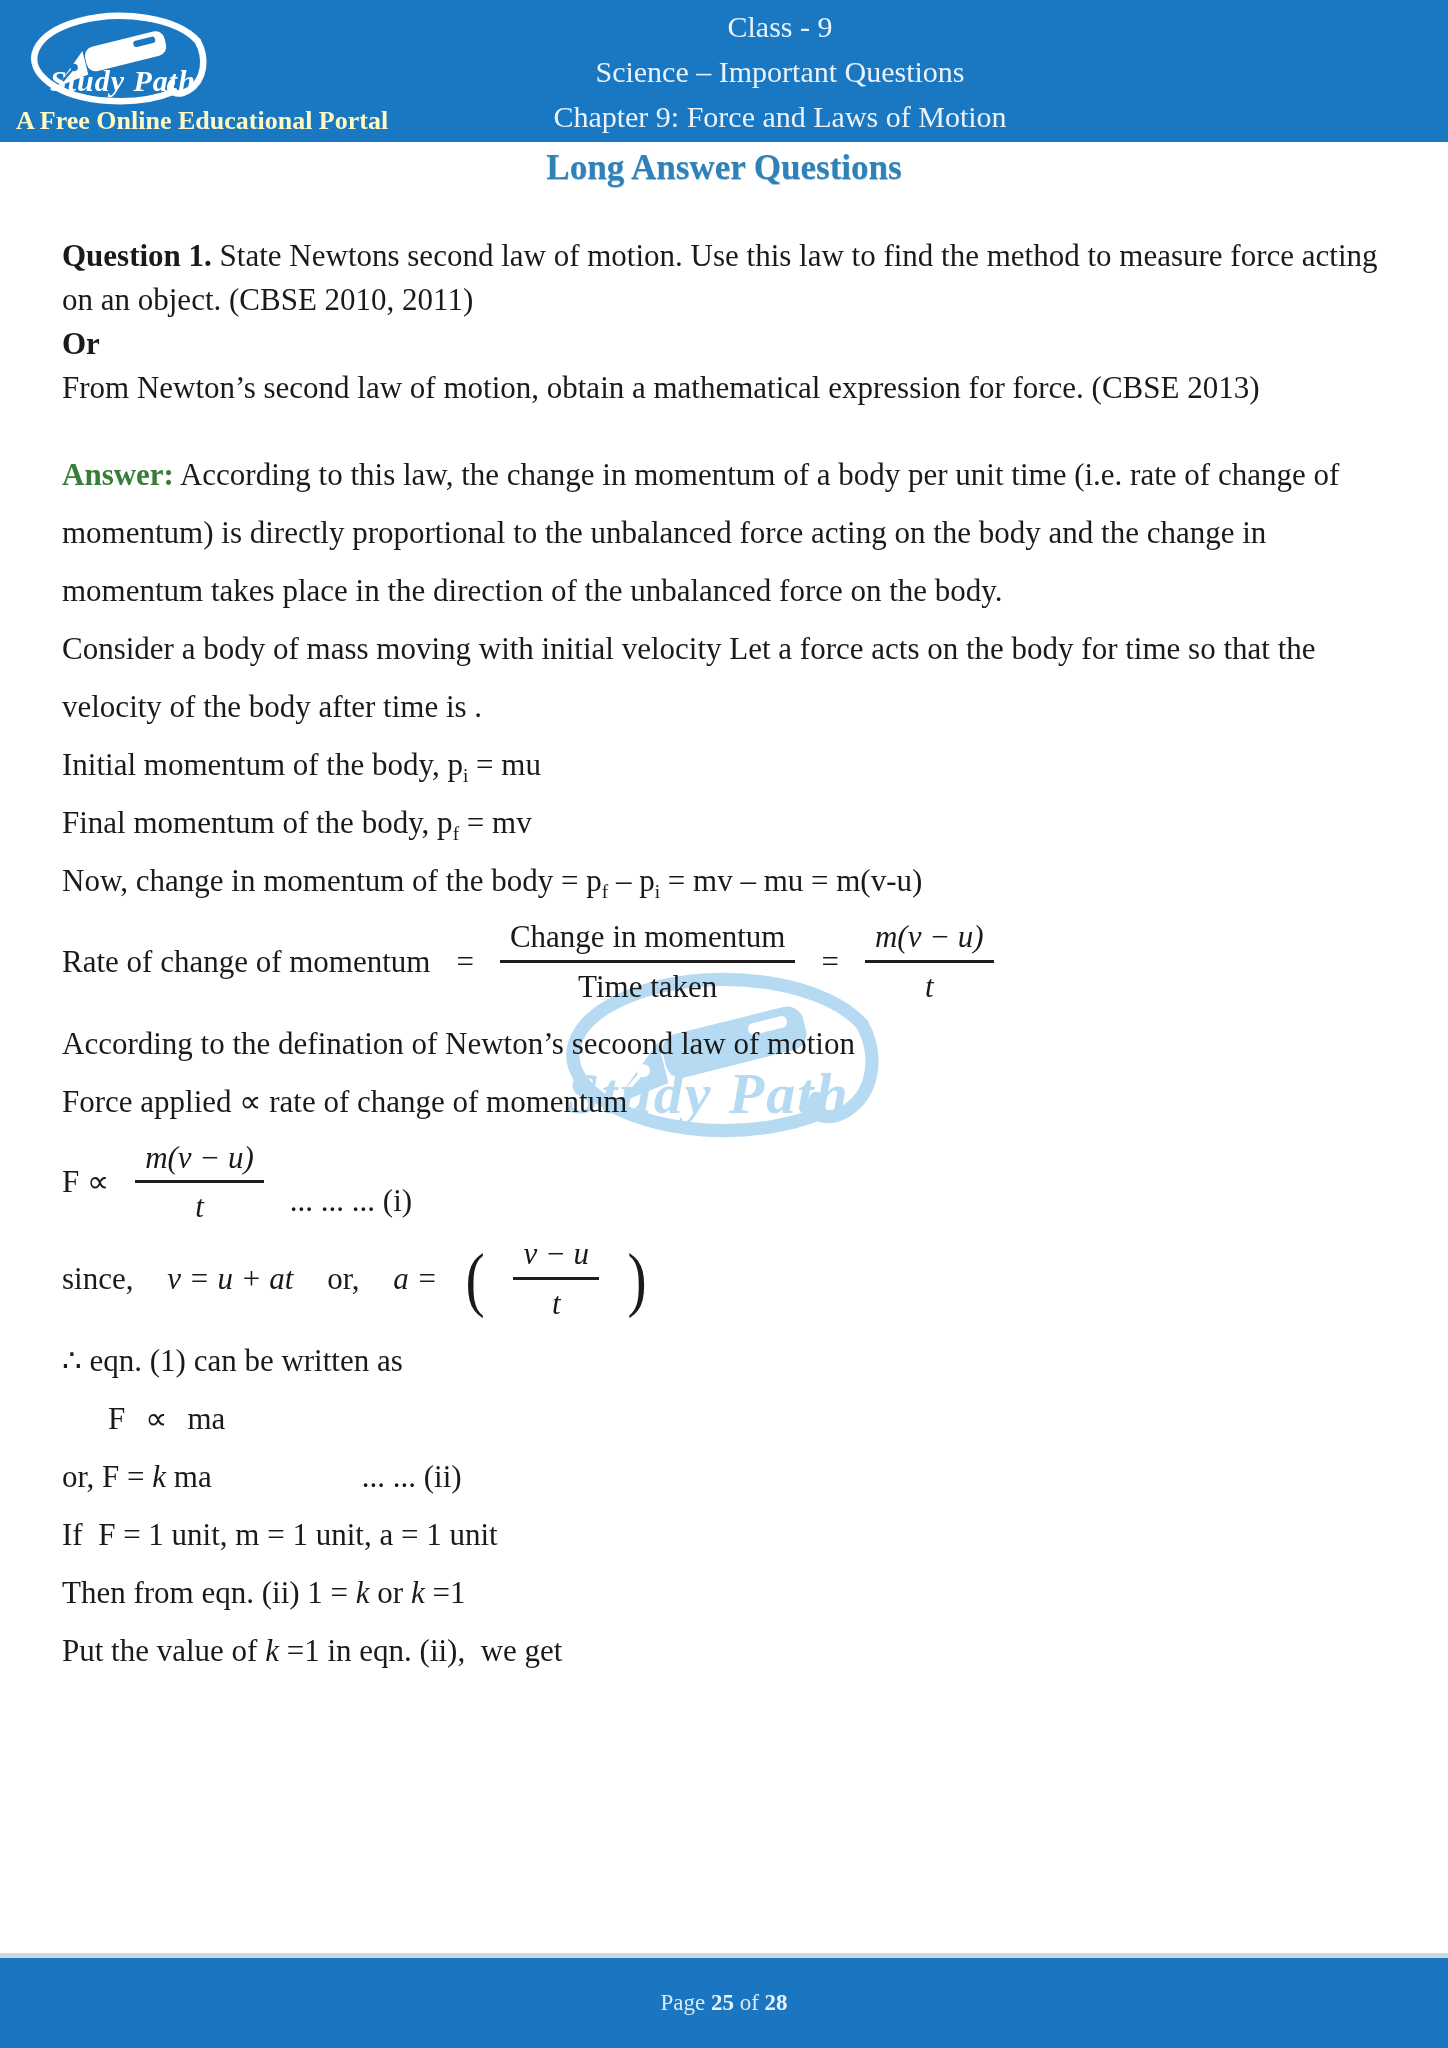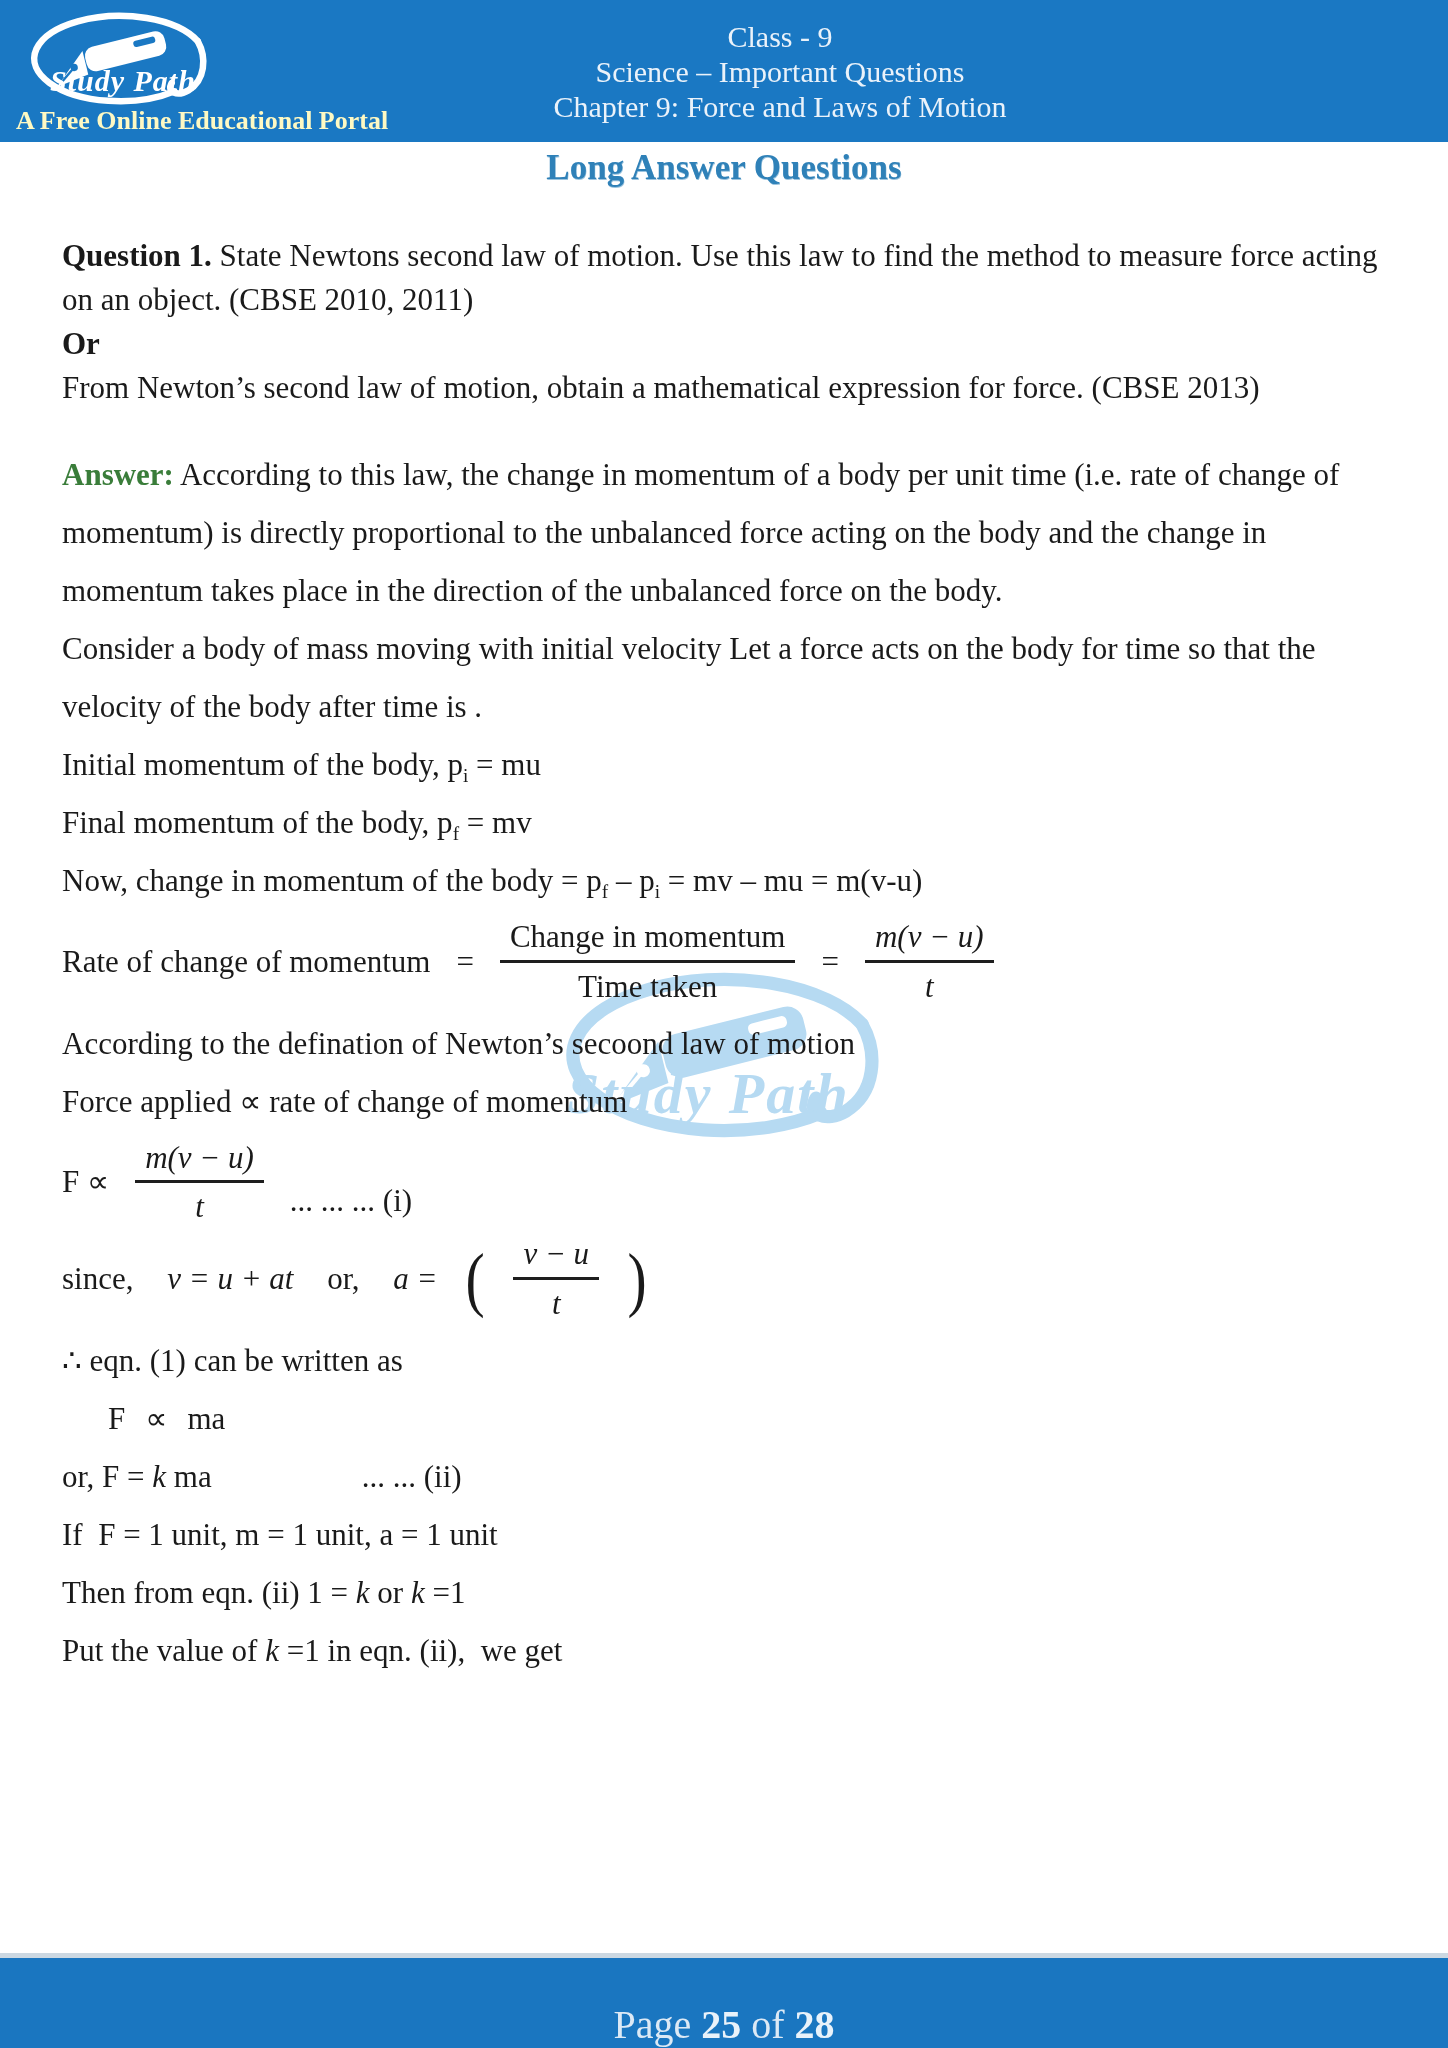--- a/index.html
+++ b/index.html
@@ -10,21 +10,21 @@
   }
 
   
   .header {
     position:absolute; left:0; top:0; width:1448px; height:142px;
     background:#1a78c3;
   }
   .header-text {
     position:absolute; left:118px; right:6px; top:0; height:142px;
     display:flex; flex-direction:column; justify-content:center; align-items:center;
-    gap:2px; color:#eaf2fa; font-size:30px; line-height:1.1; text-align:center;
+    gap:12px; color:#eaf2fa; font-size:30px; line-height:1.1; text-align:center;
   }
   .logo { position:absolute; left:10px; top:2px; width:410px; height:140px; }
   .logo svg { position:absolute; left:8px; top:2px; }
   .logo-script {
     position:absolute; left:40px; top:62px; width:170px;
     font-style:italic; font-weight:bold; font-size:30px; color:#ffffff;
     letter-spacing:1px; white-space:nowrap;
   }
   .logo-tagline {
     position:absolute; left:6px; top:104px; width:400px;
@@ -66,22 +66,22 @@
   .paren { font-size:72px; line-height:0.85; font-weight:400; transform:scaleX(0.8); }
   .eq-dots { align-self:flex-end; padding-bottom:6px; }
   .f-ma-line { padding-left:46px; }
   .f-ma-line span { margin-right:20px; }
   .dots-gap { display:inline-block; width:150px; }
 
   
   .footer {
     position:absolute; left:0; top:1953px; width:1448px; height:95px;
     background:#1a76c0; border-top:5px solid #ccd8e2; box-sizing:border-box;
-    display:flex; align-items:flex-end; justify-content:center;
-    font-size:40px; color:#dce9f5;
+    display:flex; align-items:center; justify-content:center;
+    font-size:23px; color:#dce9f5;
   }
   .footer .bold { color:#e9f2fa; }
 </style>
 </head>
 <body>
 
 <div class="page">
 
   <div class="header">
     <div class="logo">

